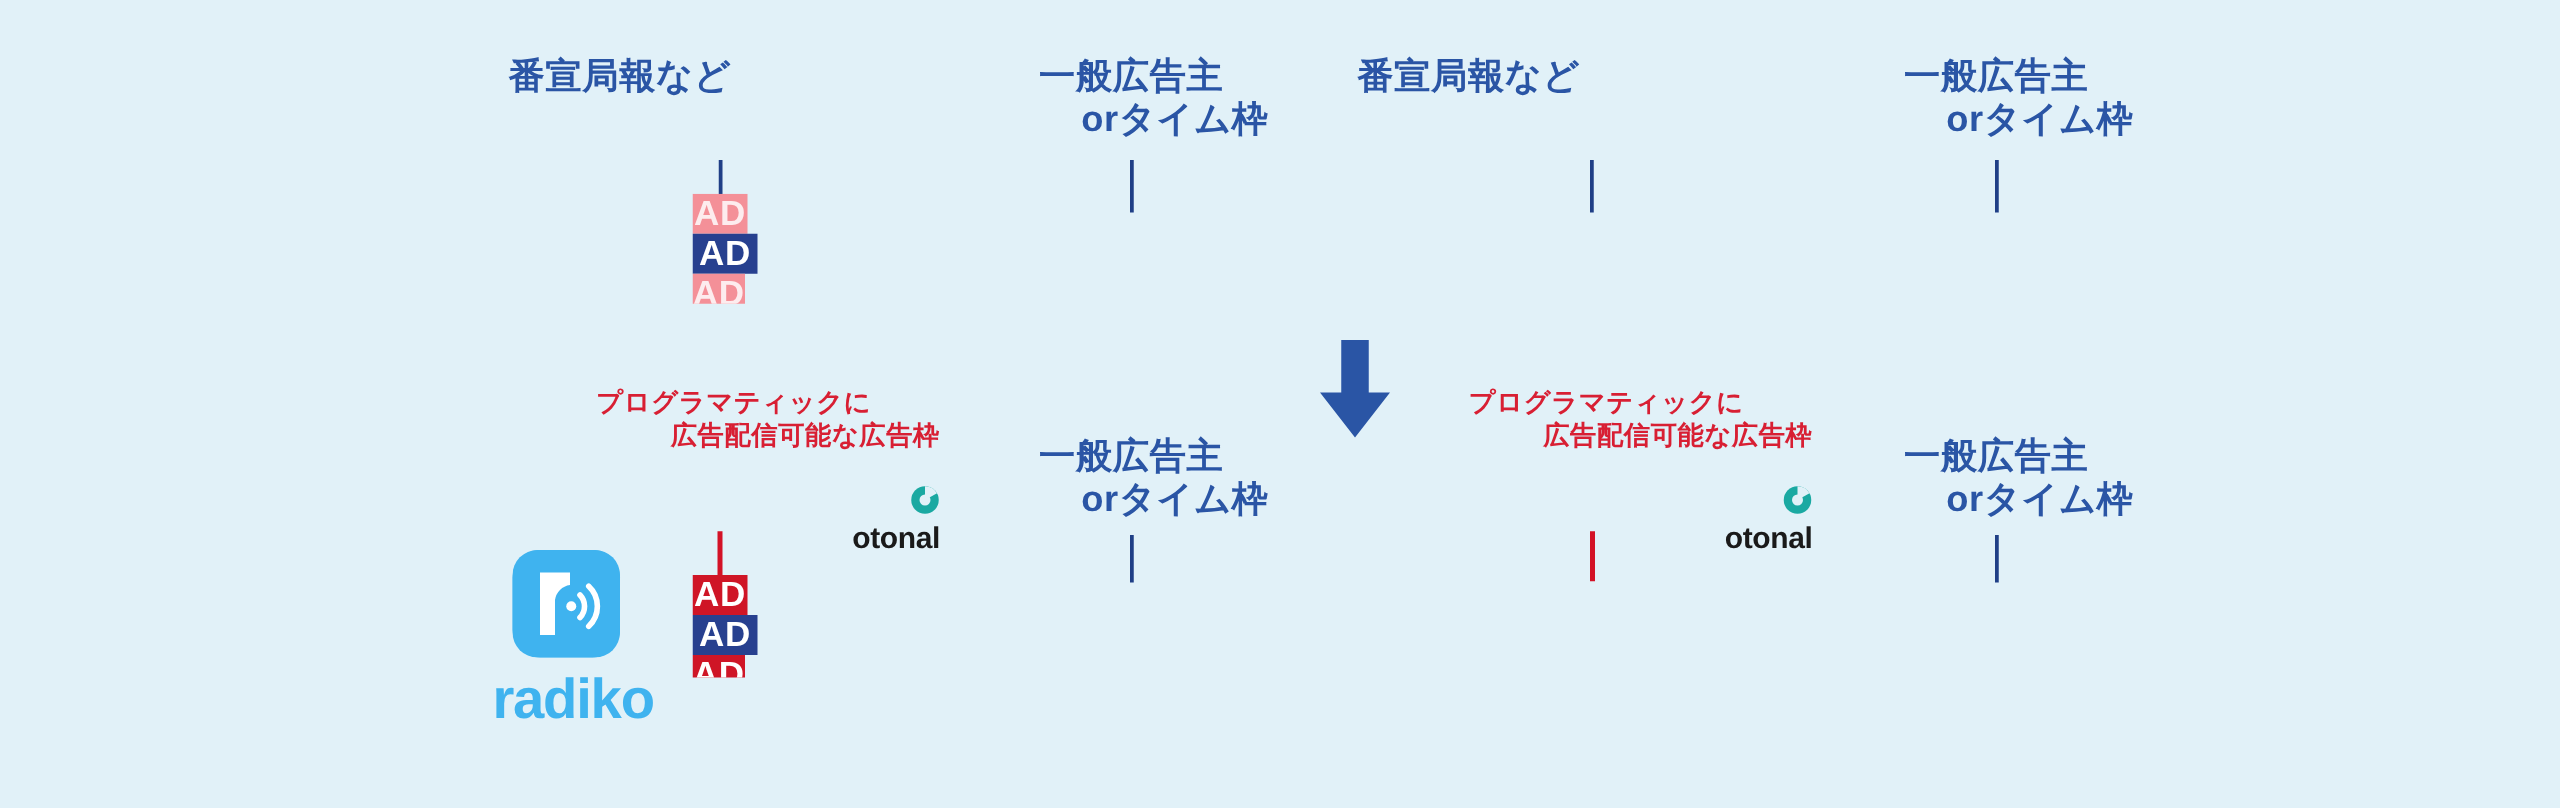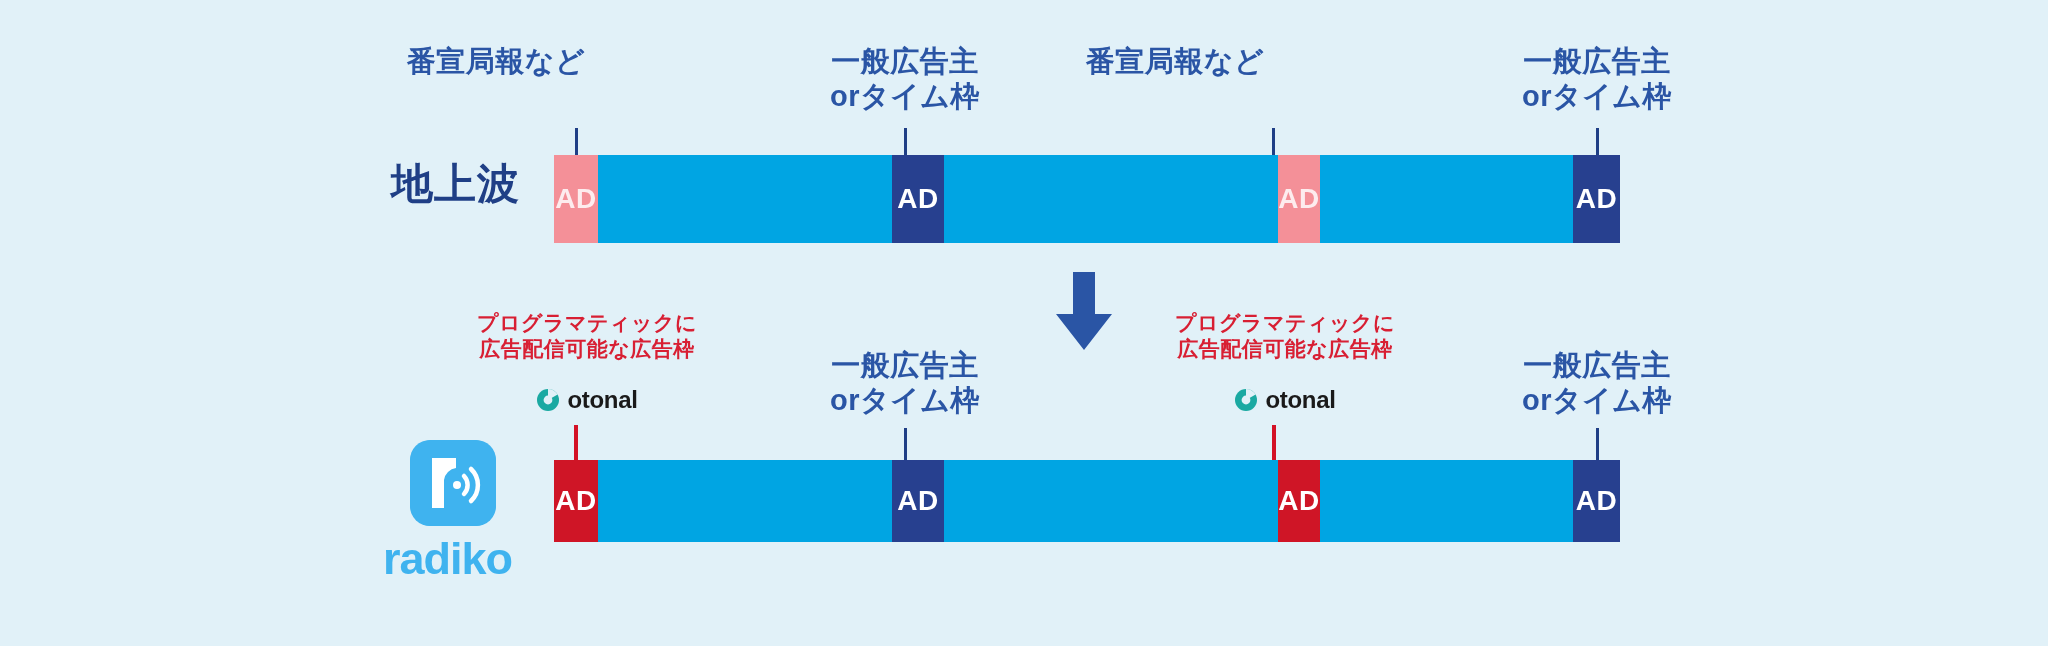--- a/index.html
+++ b/index.html
@@ -31,21 +31,21 @@
     letter-spacing: .5px;
   }
   .callout-blue {
     color: #2a55a5;
     font-size: 29px;
   }
   .callout-red {
     color: #d81f33;
     font-size: 21px;
   }
-  .callout .l2 { display: block; }
+  .callout .l2 { display: block; text-align: right; }
 
   
   .connector {
     width: 3px;
     background: #1f3f86;
   }
   .connector.red { background: #d31226; width: 4px; }
 
   
   .row-label {
@@ -54,21 +54,21 @@
     font-weight: 700;
     line-height: 1.22;
     text-align: right;
     letter-spacing: 1px;
   }
   .row-label .l2 { display: block; }
 
   
   .bar {
     display: flex;
-    flex-direction: row;
+    flex-direction: column;
     align-items: stretch;
     overflow: hidden;
   }
   .seg { height: 100%; }
   .seg-prog { background: #00a5e3; }
   .seg-ad {
     display: flex;
     align-items: center;
     justify-content: center;
     color: #ffffff;
@@ -84,35 +84,36 @@
 
   
   .arrow-wrap { width: 64px; height: 80px; }
 
   
   .otonal {
     display: flex;
     align-items: flex-end;
     gap: 7px;
     justify-content: center;
+    flex-direction: column;
   }
   .otonal-mark {
     width: 24px; height: 24px;
     flex: 0 0 auto;
   }
   .otonal-text {
     color: #1a1a1a;
     font-size: 24px;
     font-weight: 700;
     letter-spacing: -.3px;
     line-height: 1;
   }
 
   
-  .radiko-wrap { text-align: left; }
+  .radiko-wrap { text-align: right; }
   .radiko-icon {
     width: 86px; height: 86px;
     border-radius: 22px;
     background: #3fb3ef;
     display: block;
     margin: 0 auto;
   }
   .radiko-word {
     margin-top: 10px;
     color: #3fb3ef;
@@ -143,21 +144,20 @@
   </div>
   <div class="abs connector" style="left:1272px; top:128px; height:42px;"></div>
 
   <div class="abs callout callout-blue" style="left:1487px; top:44px; width:220px;">
     <span>一般広告主</span>
     <span class="l2">orタイム枠</span>
   </div>
   <div class="abs connector" style="left:1596px; top:128px; height:42px;"></div>
 
   <div class="abs row-label" style="left:330px; top:158px; width:190px;">
-    <span>地上波</span>
   </div>
 
   <div class="abs bar" style="left:554px; top:155px; width:1066px; height:88px;">
     <div class="seg seg-ad seg-pink" style="width:44px;">
       <span class="adtxt">AD</span>
     </div>
     <div class="seg seg-prog" style="width:294px;"></div>
     <div class="seg seg-ad seg-navy" style="width:52px;">
       <span class="adtxt">AD</span>
     </div>

